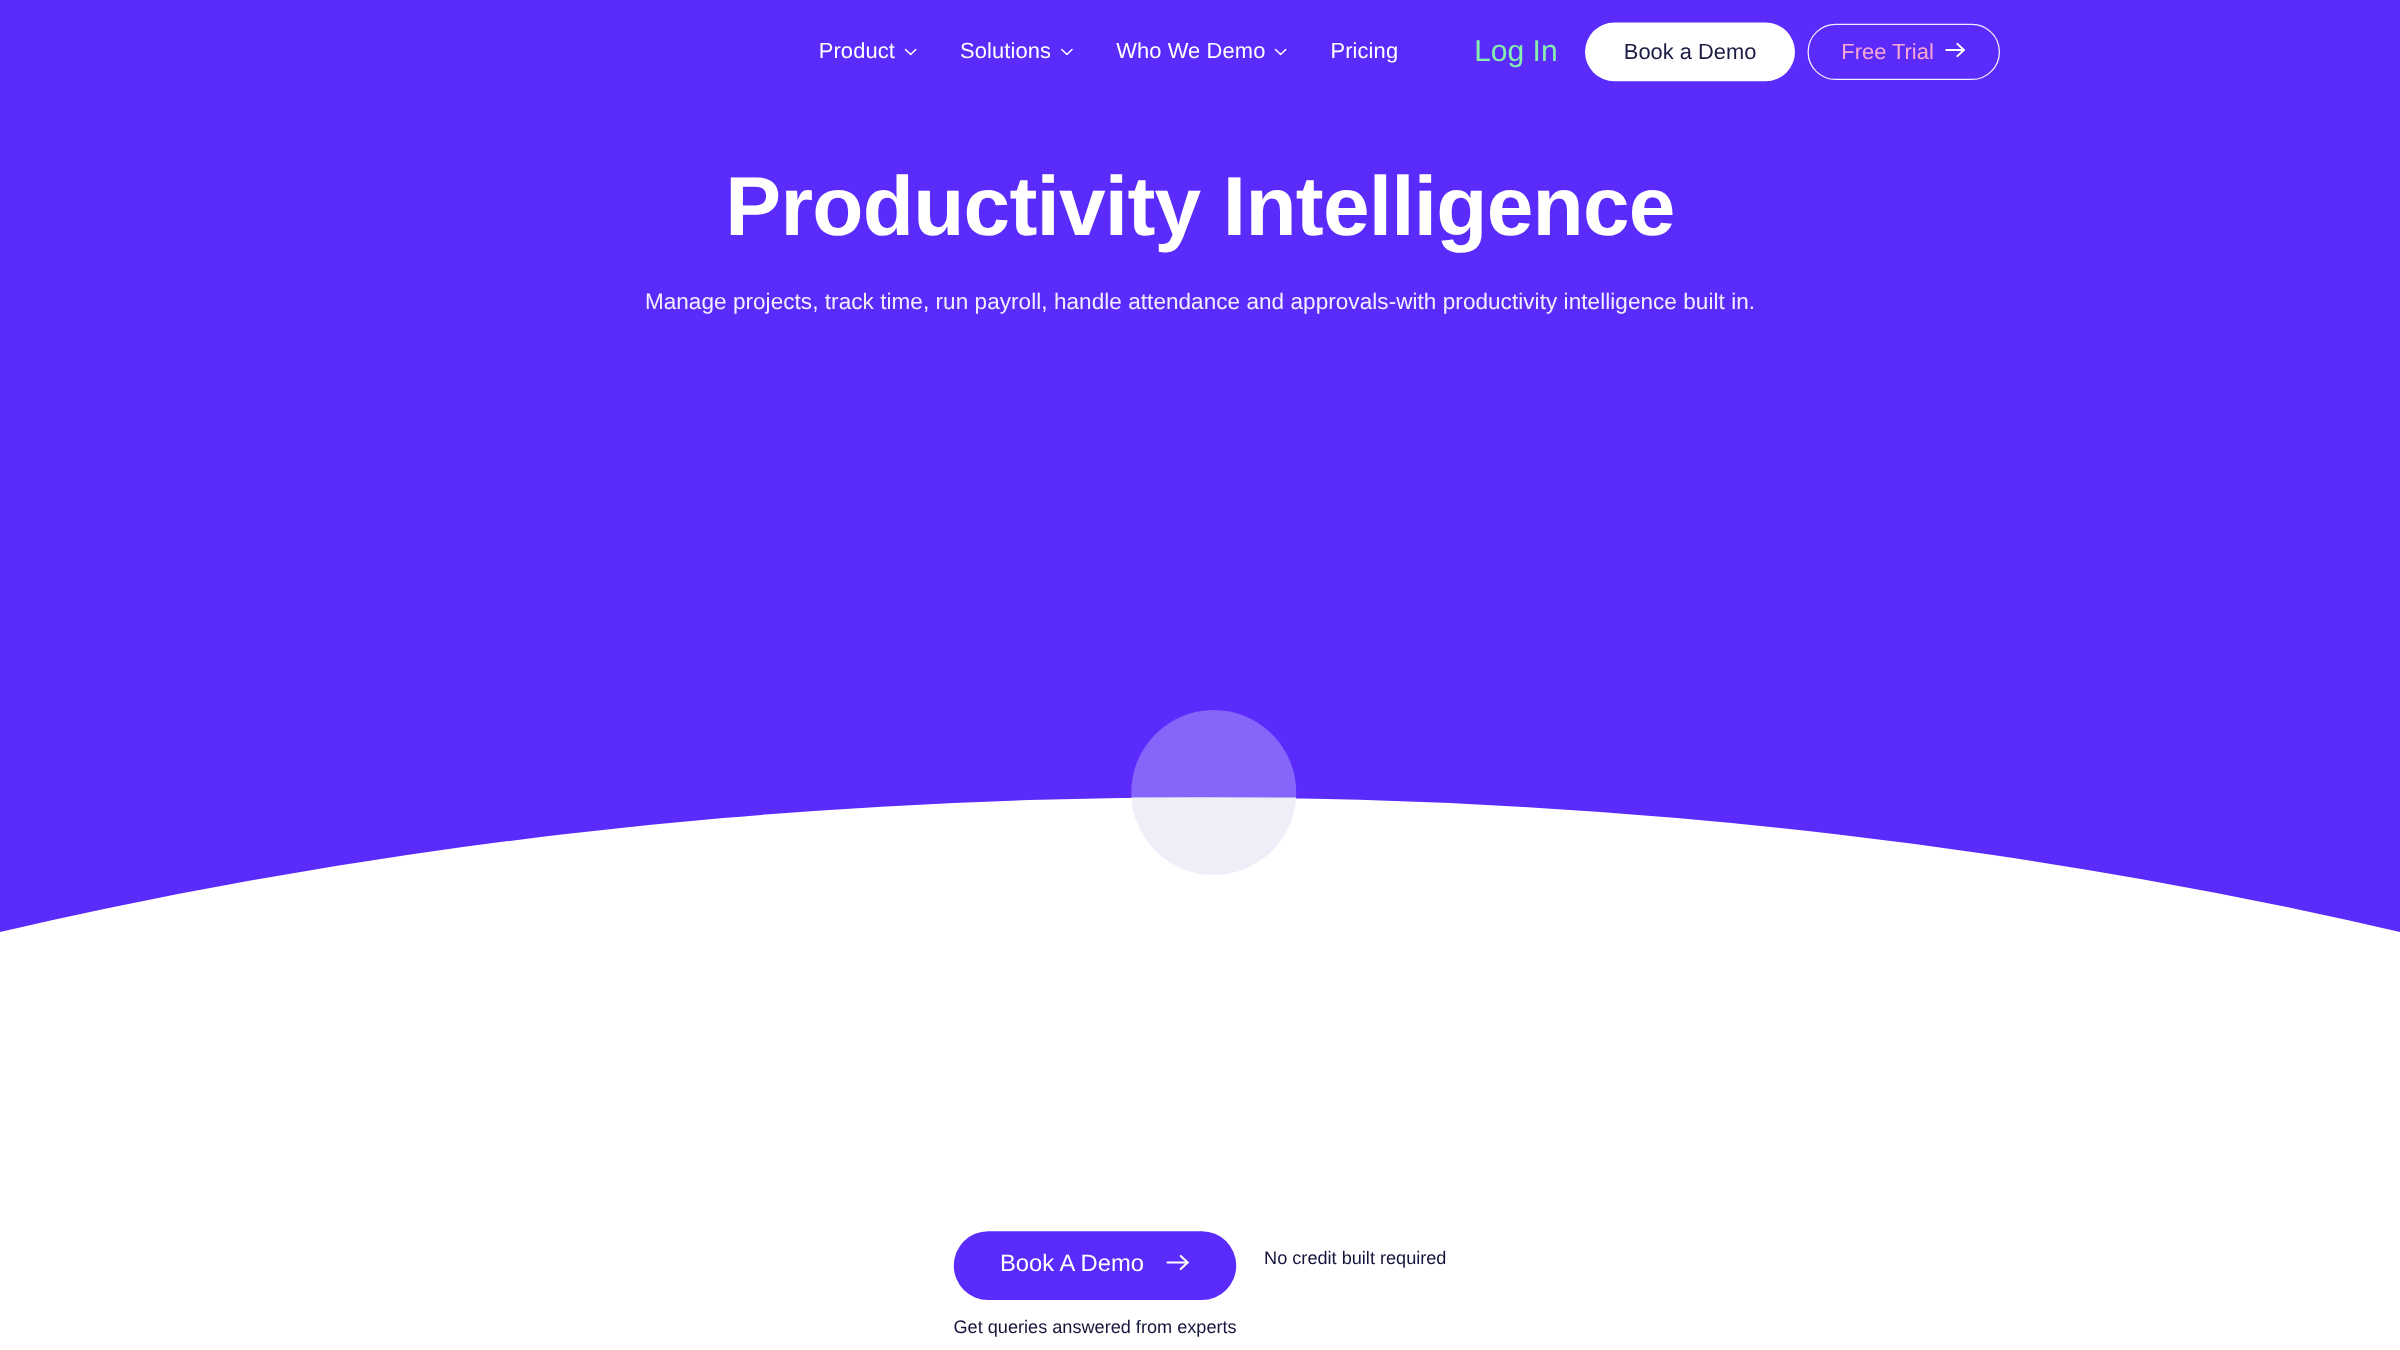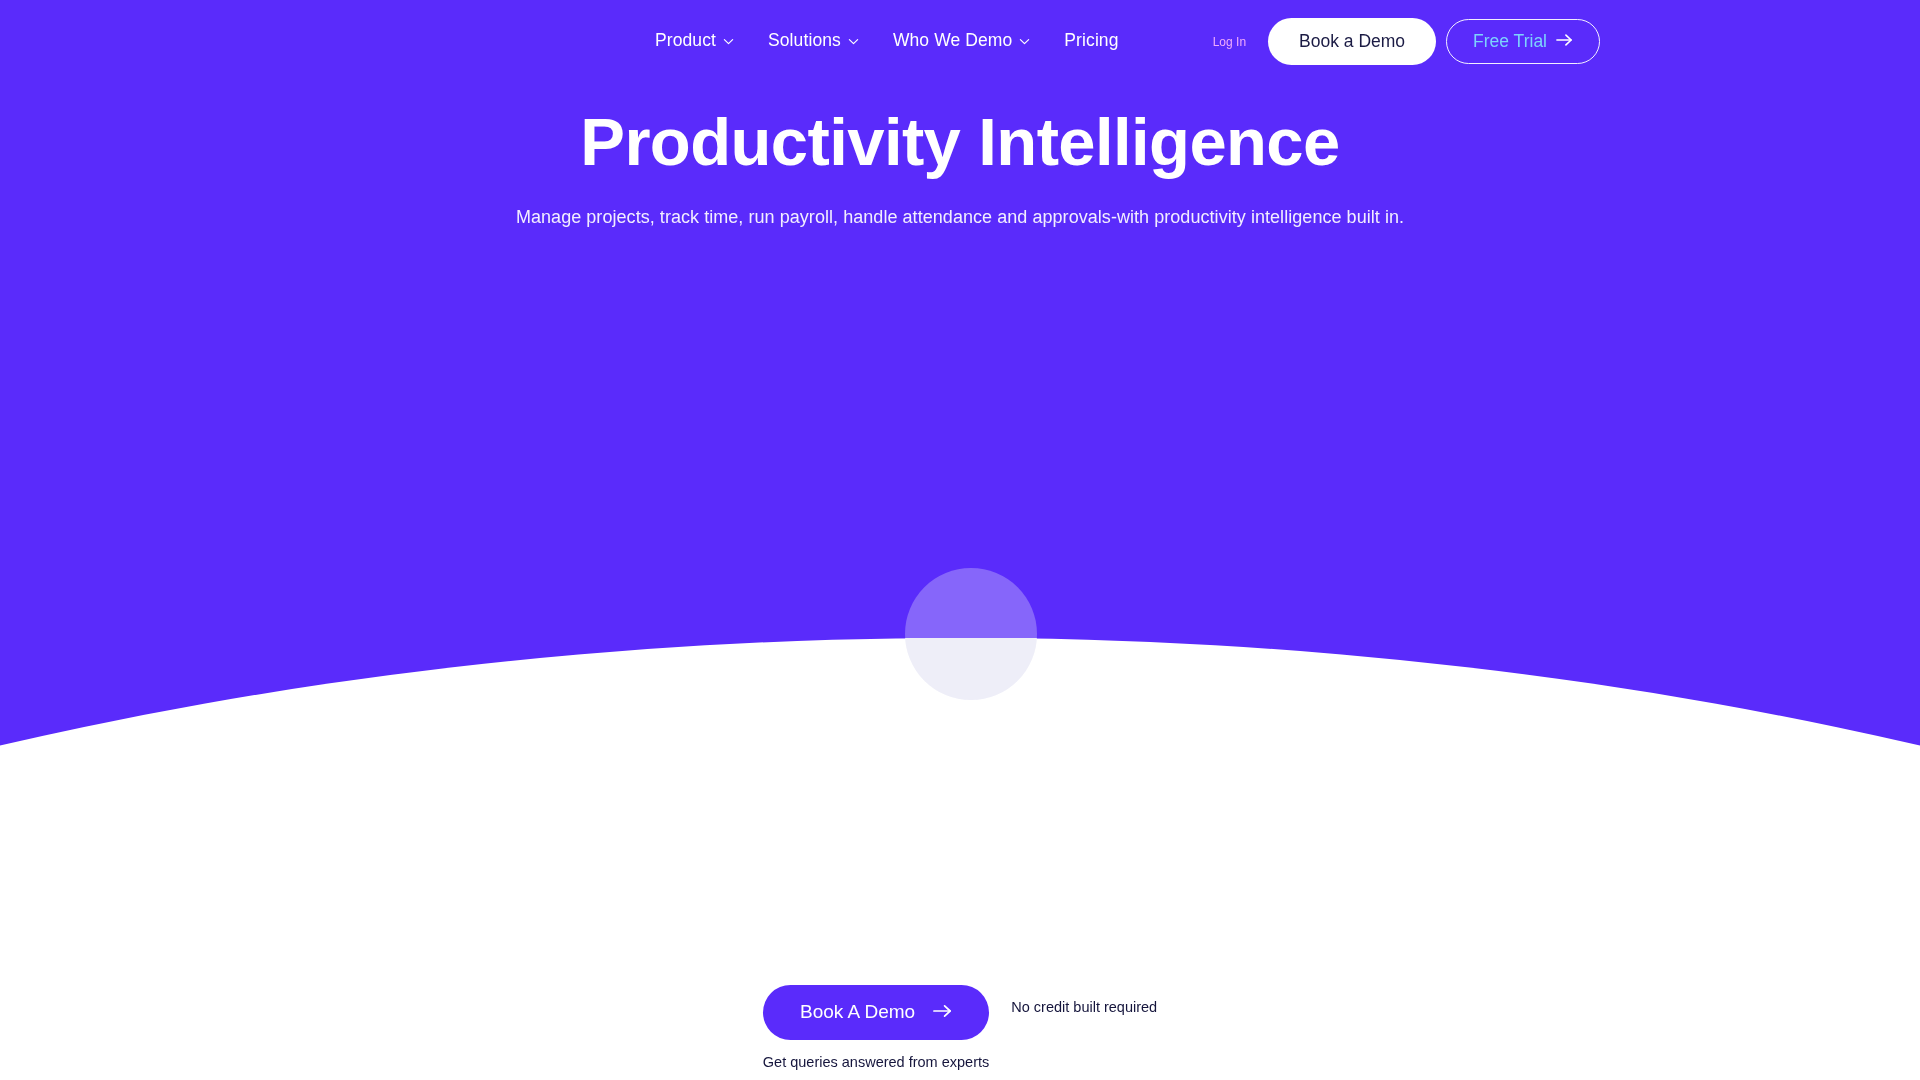--- a/index.html
+++ b/index.html
@@ -65,61 +65,61 @@
 
   .nav-right {
     position:absolute;
     right:320px;
     top:18px;
     display:flex;
     align-items:center;
     gap:0px;
   }
   .login-link {
-    color:#f0abfc;
-    font-size:12px;
+    color:#86efac;
+    font-size:24px;
     white-space:nowrap;
     cursor:pointer;
     margin-right:22px;
     line-height:1;
   }
   .btn-demo-nav {
     background:#ffffff;
     color:#1B1B44;
     font-size:17.5px;
     border-radius:999px;
     padding:14px 31px;
     white-space:nowrap;
     cursor:pointer;
     border:none;
     font-family:"Liberation Sans", sans-serif;
     line-height:1.1;
   }
   .btn-trial-nav {
     margin-left:10px;
     background:transparent;
-    color:#7dd3fc;
+    color:#f9a8d4;
     font-size:17.5px;
     border:1.6px solid rgba(255,255,255,0.92);
     border-radius:999px;
     padding:12px 26px;
     white-space:nowrap;
     cursor:pointer;
     display:flex;
     align-items:center;
     gap:9px;
     font-family:"Liberation Sans", sans-serif;
     line-height:1.1;
   }
   .arrow-ico { display:block; }
 
   
   .hero {
     position:absolute;
-    left:0; top:104px;
+    left:0; top:128px;
     width:1920px;
     text-align:center;
     z-index:20;
   }
   .hero h1 {
     color:#ffffff;
     font-size:67px;
     line-height:1.12;
     font-weight:700;
     letter-spacing:-0.6px;

